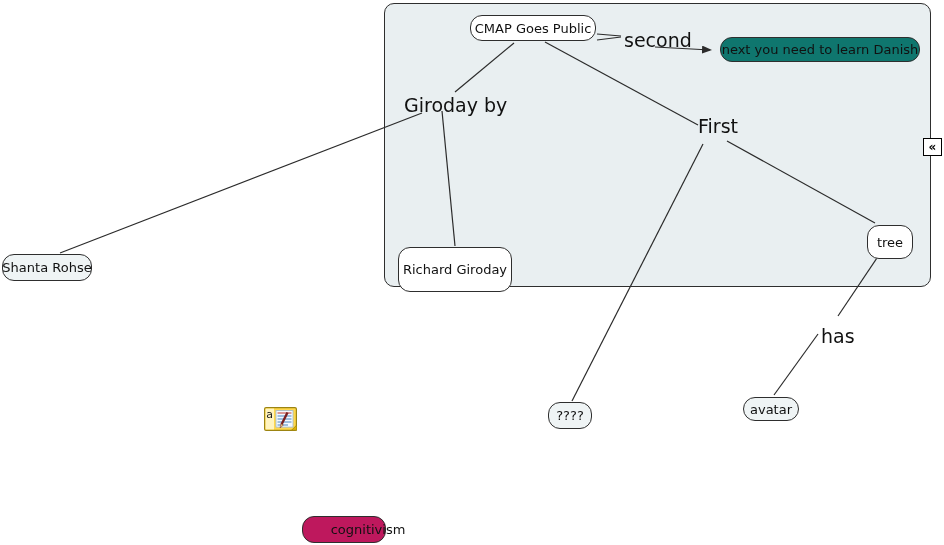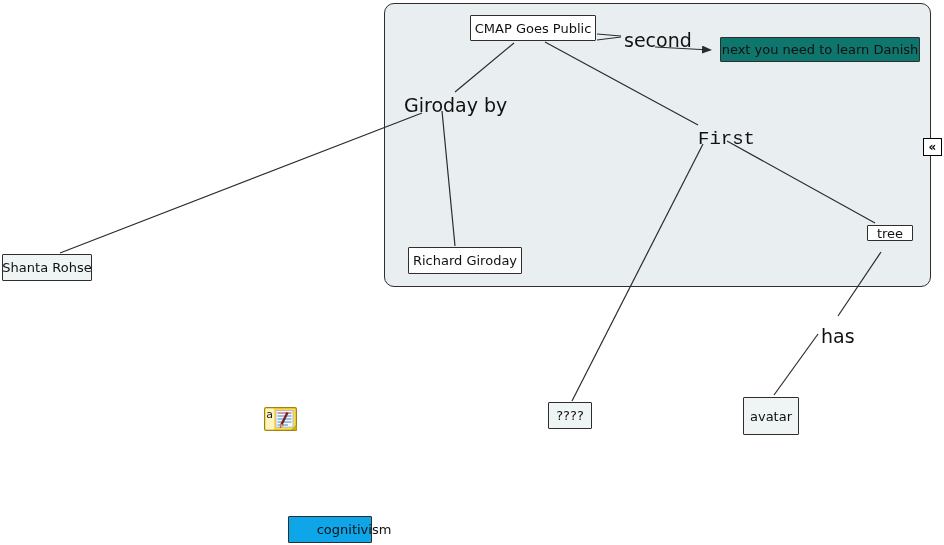--- a/index.html
+++ b/index.html
@@ -17,21 +17,21 @@
     box-sizing:border-box;
   }
   #edges{
     position:absolute;left:0;top:0;
     pointer-events:none;
   }
   .node{
     position:absolute;
     display:flex;align-items:center;justify-content:center;
     border:1.3px solid #2e2e2e;
-    border-radius:1px;
+    border-radius:12px;
     box-sizing:border-box;
     font-size:13px;
     color:#111;
     white-space:nowrap;
     user-select:none;
   }
   .link-label{
     position:absolute;
     font-size:19px;
     color:#111;
@@ -78,31 +78,31 @@
         <line x1="703" y1="144" x2="572" y2="401" stroke="#2b2b2b" stroke-width="1.2"></line>
         <line x1="727" y1="141" x2="875" y2="223" stroke="#2b2b2b" stroke-width="1.2"></line>
         <line x1="881" y1="252" x2="838" y2="316" stroke="#2b2b2b" stroke-width="1.2"></line>
         <line x1="818" y1="334" x2="774" y2="395" stroke="#2b2b2b" stroke-width="1.2"></line>
       </g>
   </svg>
 
   <div id="nodes-layer">
       <div class="node" style="left: 470px; top: 15px; width: 126px; height: 26px; background: rgb(255, 255, 255);">CMAP Goes Public</div>
       <div class="node" style="left: 720px; top: 37px; width: 200px; height: 25px; background: #0f766e;">next you need to learn Danish</div>
-      <div class="node" style="left: 408px; top: 247px; width: 114px; height: 27px; background: rgb(255, 255, 255);">Richard Giroday</div>
-      <div class="node" style="left: 867px; top: 225px; width: 46px; height: 16px; background: rgb(255, 255, 255);">tree</div>
+      <div class="node" style="left: 398px; top: 247px; width: 114px; height: 45px; background: rgb(255, 255, 255);">Richard Giroday</div>
+      <div class="node" style="left: 867px; top: 225px; width: 46px; height: 34px; background: rgb(255, 255, 255);">tree</div>
       <div class="node" style="left: 2px; top: 254px; width: 90px; height: 27px; background: rgb(239, 244, 245);">Shanta Rohse</div>
       <div class="node" style="left: 548px; top: 402px; width: 44px; height: 27px; background: rgb(239, 244, 245);">????</div>
-      <div class="node" style="left: 743px; top: 397px; width: 56px; height: 38px; background: rgb(239, 244, 245);">avatar</div>
-      <div class="node" style="left: 288px; top: 516px; width: 84px; height: 27px; background: #0ea5e9; padding-left: 48px;">cognitivism</div>
+      <div class="node" style="left: 743px; top: 397px; width: 56px; height: 24px; background: rgb(239, 244, 245);">avatar</div>
+      <div class="node" style="left: 302px; top: 516px; width: 84px; height: 27px; background: #be185d; padding-left: 48px;">cognitivism</div>
     </div>
   <div id="labels-layer">
       <div class="link-label" style="left: 404px; top: 94px;">Giroday by</div>
       <div class="link-label" style="left: 624px; top: 29px;">second</div>
-      <div class="link-label" style="left: 698px; top: 128px; font-family: Liberation Mono, monospace;">First</div>
+      <div class="link-label" style="left: 698px; top: 115px;">First</div>
       <div class="link-label" style="left: 821px; top: 325px;">has</div>
     </div>
 
   <button class="collapse-btn" id="collapse-btn" style="left: 923px; top: 138px; width: 19px; height: 18px;">«</button>
 
   <div class="annotation" id="annotation" style="left: 264px; top: 407px;">
     <svg id="annotation-svg" xmlns="http://www.w3.org/2000/svg" viewBox="0 0 33 24" width="33" height="24">
       <rect x="0.6" y="0.6" width="31.8" height="22.8" rx="1.5" fill="#ffd84d" stroke="#9c8412" stroke-width="1.2"></rect>
       <rect x="1.6" y="1.6" width="8.4" height="20.8" fill="#fff4bf"></rect>
       <text x="5.6" y="11" text-anchor="middle" font-size="11" font-family="DejaVu Sans, sans-serif" fill="#1a1a1a">a</text>

